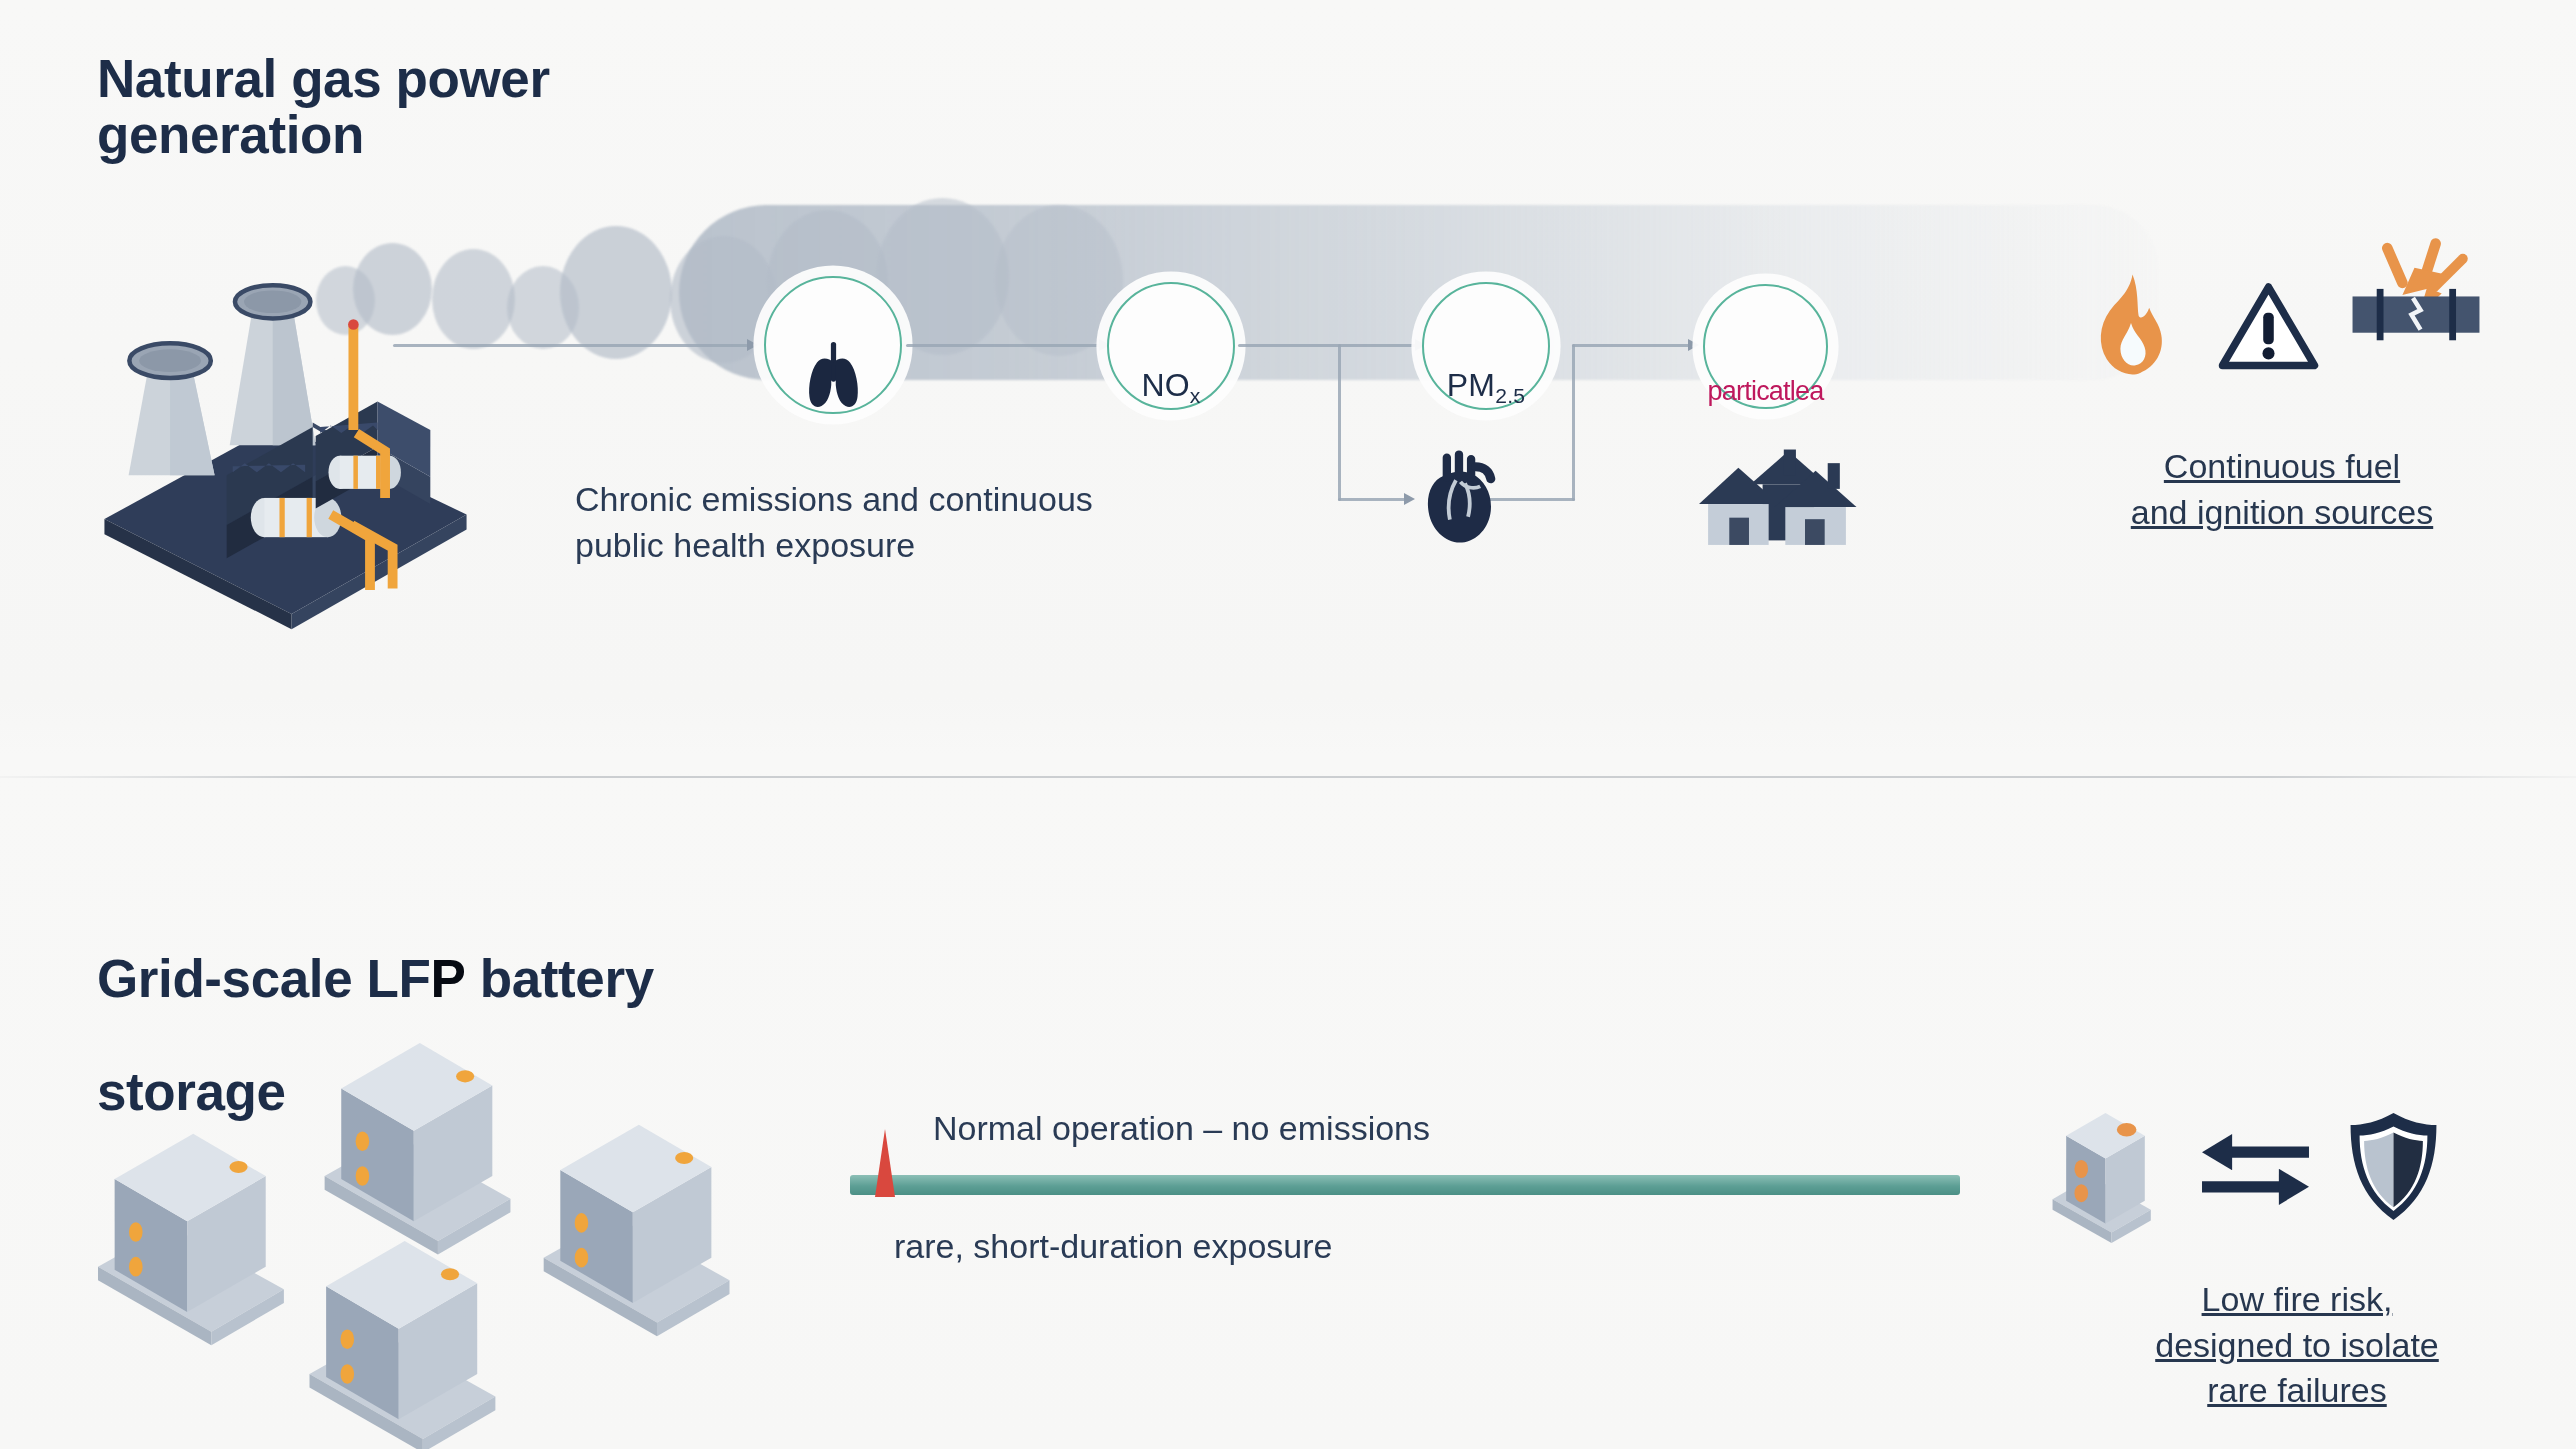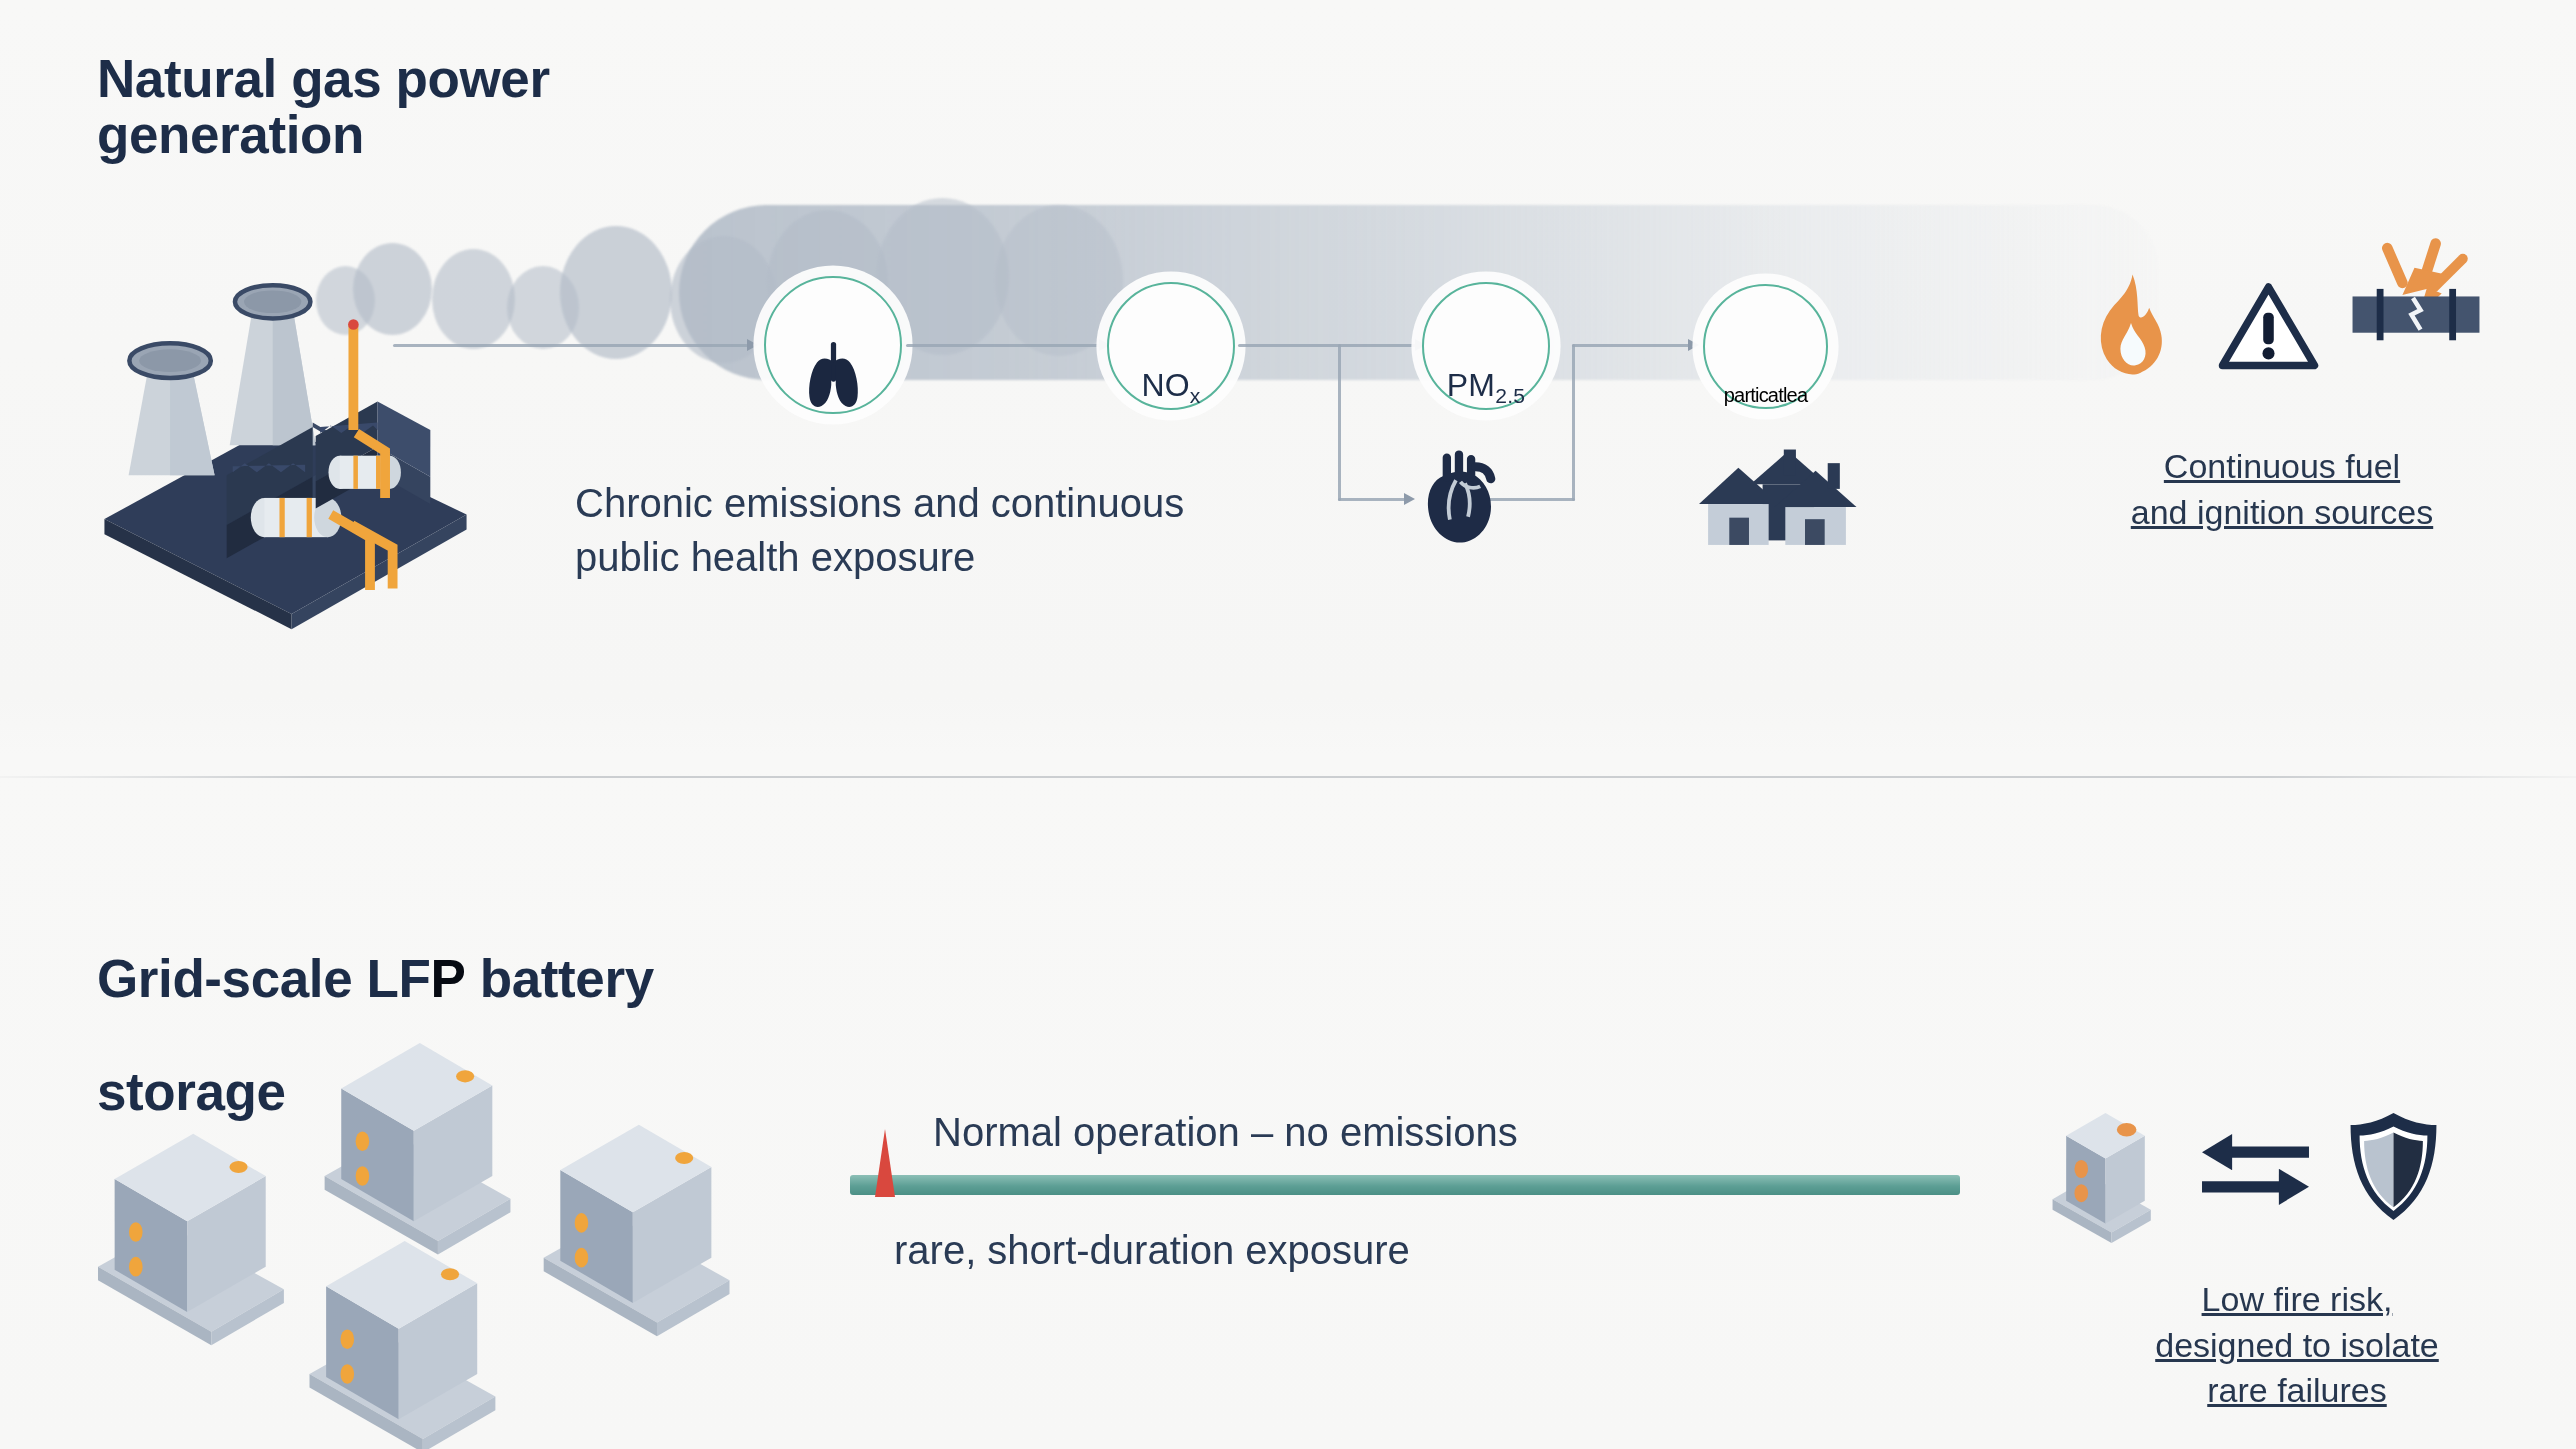--- a/index.html
+++ b/index.html
@@ -45,24 +45,24 @@
     border-left:11.3px solid #8d9aaa;}
 
   
   .node{position:absolute;border-radius:50%;background:#fdfdfd;
         border:2.3px solid #58b49b;
         box-shadow:0 0 0 10.6px rgba(253,253,253,.94), 0 1.5px 7.5px rgba(40,60,90,.06);
         display:flex;align-items:flex-end;justify-content:center;}
   .node-label{color:#1d2d48;font-size:32px;font-weight:400;letter-spacing:0.2px;
               font-stretch:condensed;white-space:nowrap;}
   .node-label sub{font-size:.66em;}
-  .node-label.garbled{font-size:20px;letter-spacing:-0.8px;color:#000000;}
-
-  
-  .body-copy{position:absolute;color:#2a3b55;font-size:40px;line-height:1.36;
+  .node-label.garbled{font-size:27px;letter-spacing:-0.8px;color:#be185d;}
+
+  
+  .body-copy{position:absolute;color:#2a3b55;font-size:34px;line-height:1.36;
              font-weight:400;white-space:pre-line;}
   .caption{position:absolute;color:#27374f;font-size:34px;line-height:1.34;
            text-align:center;white-space:pre-line;text-decoration:underline;}
 
   
   .teal-bar{position:absolute;border-radius:3px;
             background:linear-gradient(180deg,#8cbfb6,#5d9f95 55%,#4b8f85);}
   .red-spike{position:absolute;width:0;height:0;
              border-left:10.6px solid transparent;border-right:10.6px solid transparent;}
 

